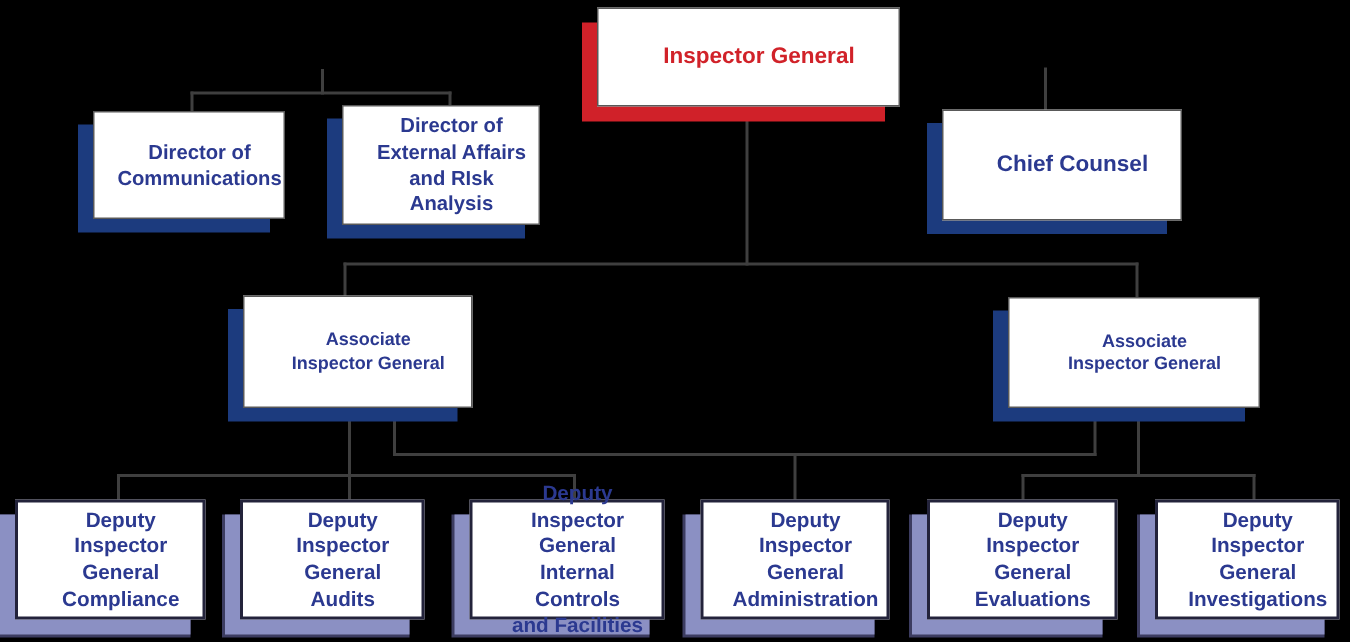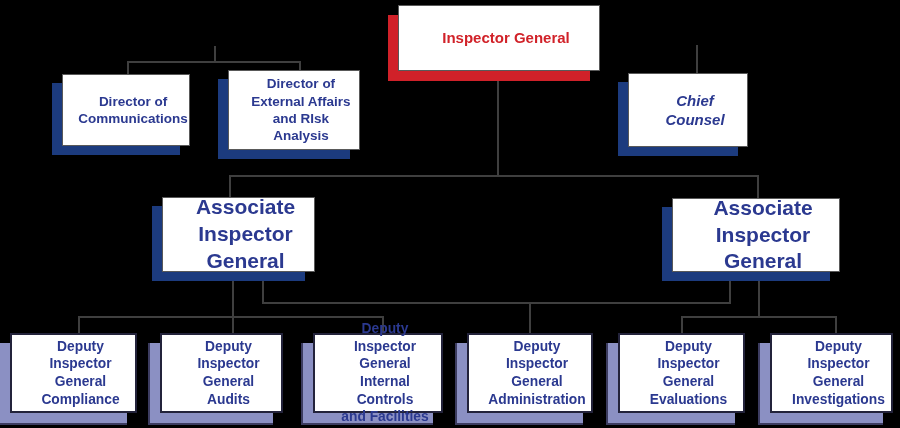--- a/index.html
+++ b/index.html
@@ -40,21 +40,21 @@
     color:var(--text-blue);
     line-height:1.28;
     padding:0 2px;
   }
   .node.root{box-shadow:-10px 10px 0 0 var(--shadow-red);}
   .node.root .label{color:var(--text-red);font-size:15px;}
   .node.navy{box-shadow:-10px 9px 0 0 var(--shadow-navy);}
   .node.navy .label{font-size:13.5px;}
   .node.navy.big .label{font-size:15px;}
   .node.assoc{box-shadow:-10px 9px 0 0 var(--shadow-navy);}
-  .node.assoc .label{font-size:21px;}
+  .node.assoc .label{font-size:12px;}
   .node.deputy{
     border:2px solid var(--deputy-border);
     box-shadow:-10px 10px 0 0 var(--shadow-periwinkle), -11px 11px 0 1px #3c3c60;
   }
   .node.deputy .label{font-size:13.8px;}
 </style>
 </head>
 <body>
 
 <div id="stage">
@@ -91,21 +91,21 @@
 
   <div class="node navy" style="left:62px;top:74px;width:128px;height:72px;">
     <span class="label">Director of
 Communications</span>
   </div>
   <div class="node navy" style="left:228px;top:70px;width:132px;height:80px;">
     <span class="label">Director of
 External Affairs
 and RIsk Analysis</span>
   </div>
-  <div class="node navy big" style="left:628px;top:73px;width:120px;height:74px;font-style:italic;">
+  <div class="node navy big" style="left:628px;top:73px;width:160px;height:74px;">
     <span class="label">Chief Counsel</span>
   </div>
 
   <div class="node assoc" style="left:162px;top:197px;width:153px;height:75px;">
     <span class="label">Associate
 Inspector General</span>
   </div>
   <div class="node assoc" style="left:672px;top:198px;width:168px;height:74px;">
     <span class="label">Associate
 Inspector General</span>

